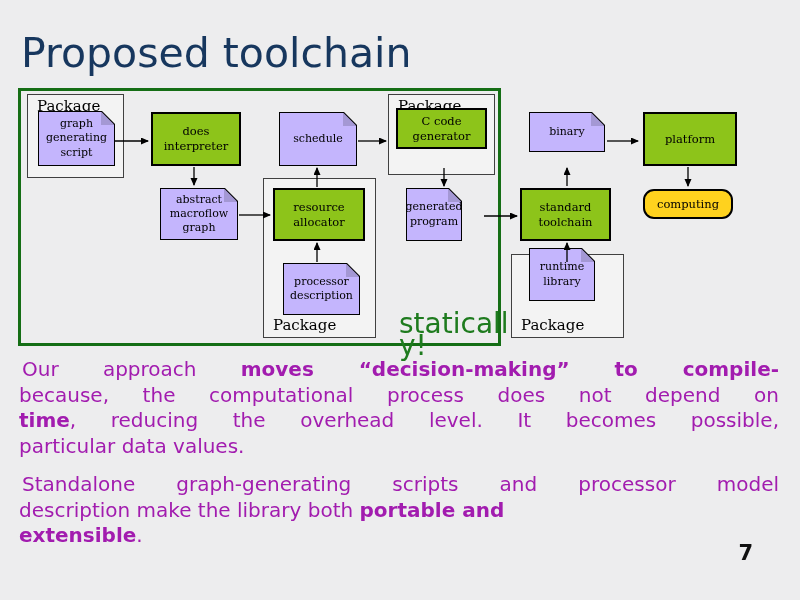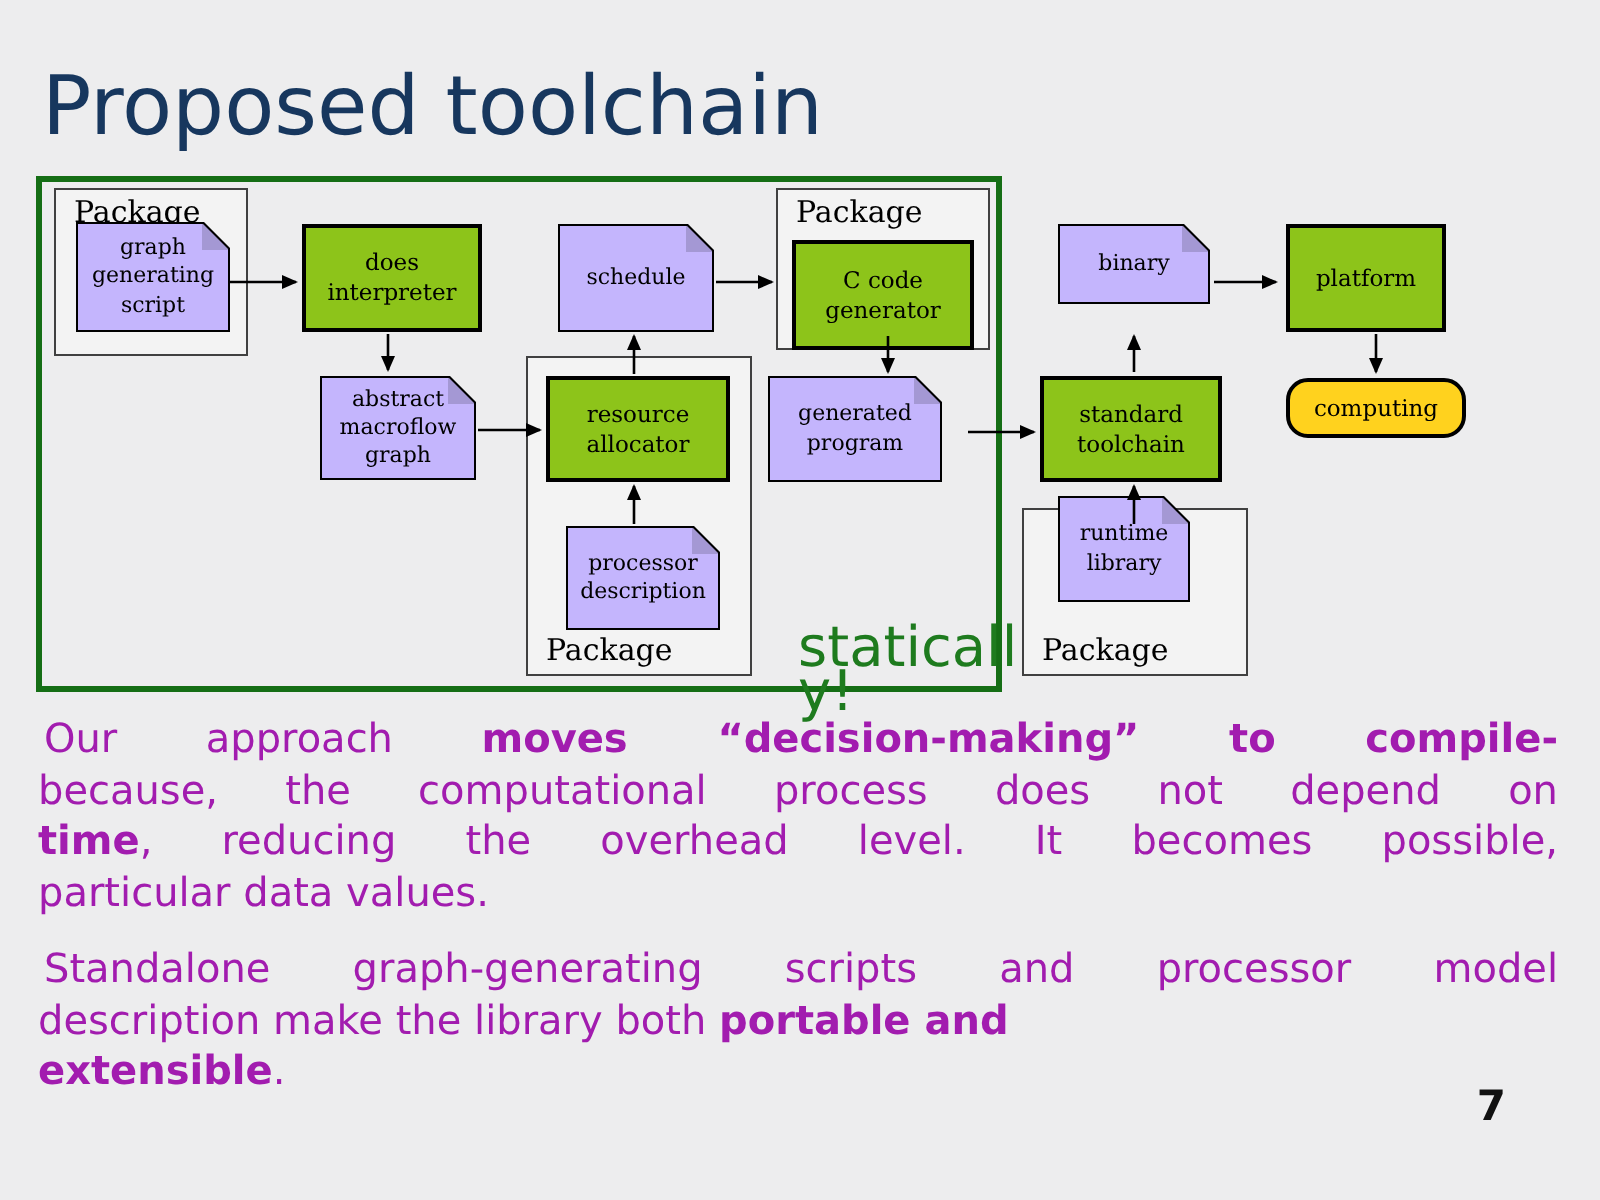--- a/index.html
+++ b/index.html
@@ -97,53 +97,53 @@
 script</span></div>
   </div>
   <div class="note" style="left:160px;top:188px;width:78px;height:52px">
     <div class="fill"><span class="fold"></span><span>abstract
 macroflow
 graph</span></div>
   </div>
   <div class="note" style="left:279px;top:112px;width:78px;height:54px">
     <div class="fill"><span class="fold"></span><span>schedule</span></div>
   </div>
-  <div class="note" style="left:384px;top:188px;width:87px;height:53px">
+  <div class="note" style="left:406px;top:188px;width:56px;height:53px">
     <div class="fill"><span class="fold"></span><span>generated
 program</span></div>
   </div>
   <div class="note" style="left:283px;top:263px;width:77px;height:52px">
     <div class="fill"><span class="fold"></span><span>processor
 description</span></div>
   </div>
   <div class="note" style="left:529px;top:112px;width:76px;height:40px">
     <div class="fill"><span class="fold"></span><span>binary</span></div>
   </div>
   <div class="note" style="left:529px;top:248px;width:66px;height:53px">
     <div class="fill"><span class="fold"></span><span>runtime
 library</span></div>
   </div>
 
   <div class="box green" style="left:151px;top:112px;width:90px;height:54px">
     <span>does
 interpreter</span>
   </div>
-  <div class="box green" style="left:396px;top:120px;width:91px;height:55px">
+  <div class="box green" style="left:396px;top:108px;width:91px;height:41px">
     <span>C code
 generator</span>
   </div>
   <div class="box green" style="left:273px;top:188px;width:92px;height:53px">
     <span>resource
 allocator</span>
   </div>
   <div class="box green" style="left:520px;top:188px;width:91px;height:53px">
     <span>standard
 toolchain</span>
   </div>
-  <div class="box green" style="left:643px;top:112px;width:80px;height:54px">
+  <div class="box green" style="left:643px;top:112px;width:94px;height:54px">
     <span>platform</span>
   </div>
   <div class="box yellow" style="left:643px;top:189px;width:90px;height:30px">
     <span>computing</span>
   </div>
 
   <svg class="arrows" width="800" height="600">
     <defs>
       <marker id="ah" markerWidth="9" markerHeight="8" refX="7" refY="3.5" orient="auto" markerUnits="userSpaceOnUse">
         <path d="M0,0 L8,3.5 L0,7 Z" fill="#000"></path>

